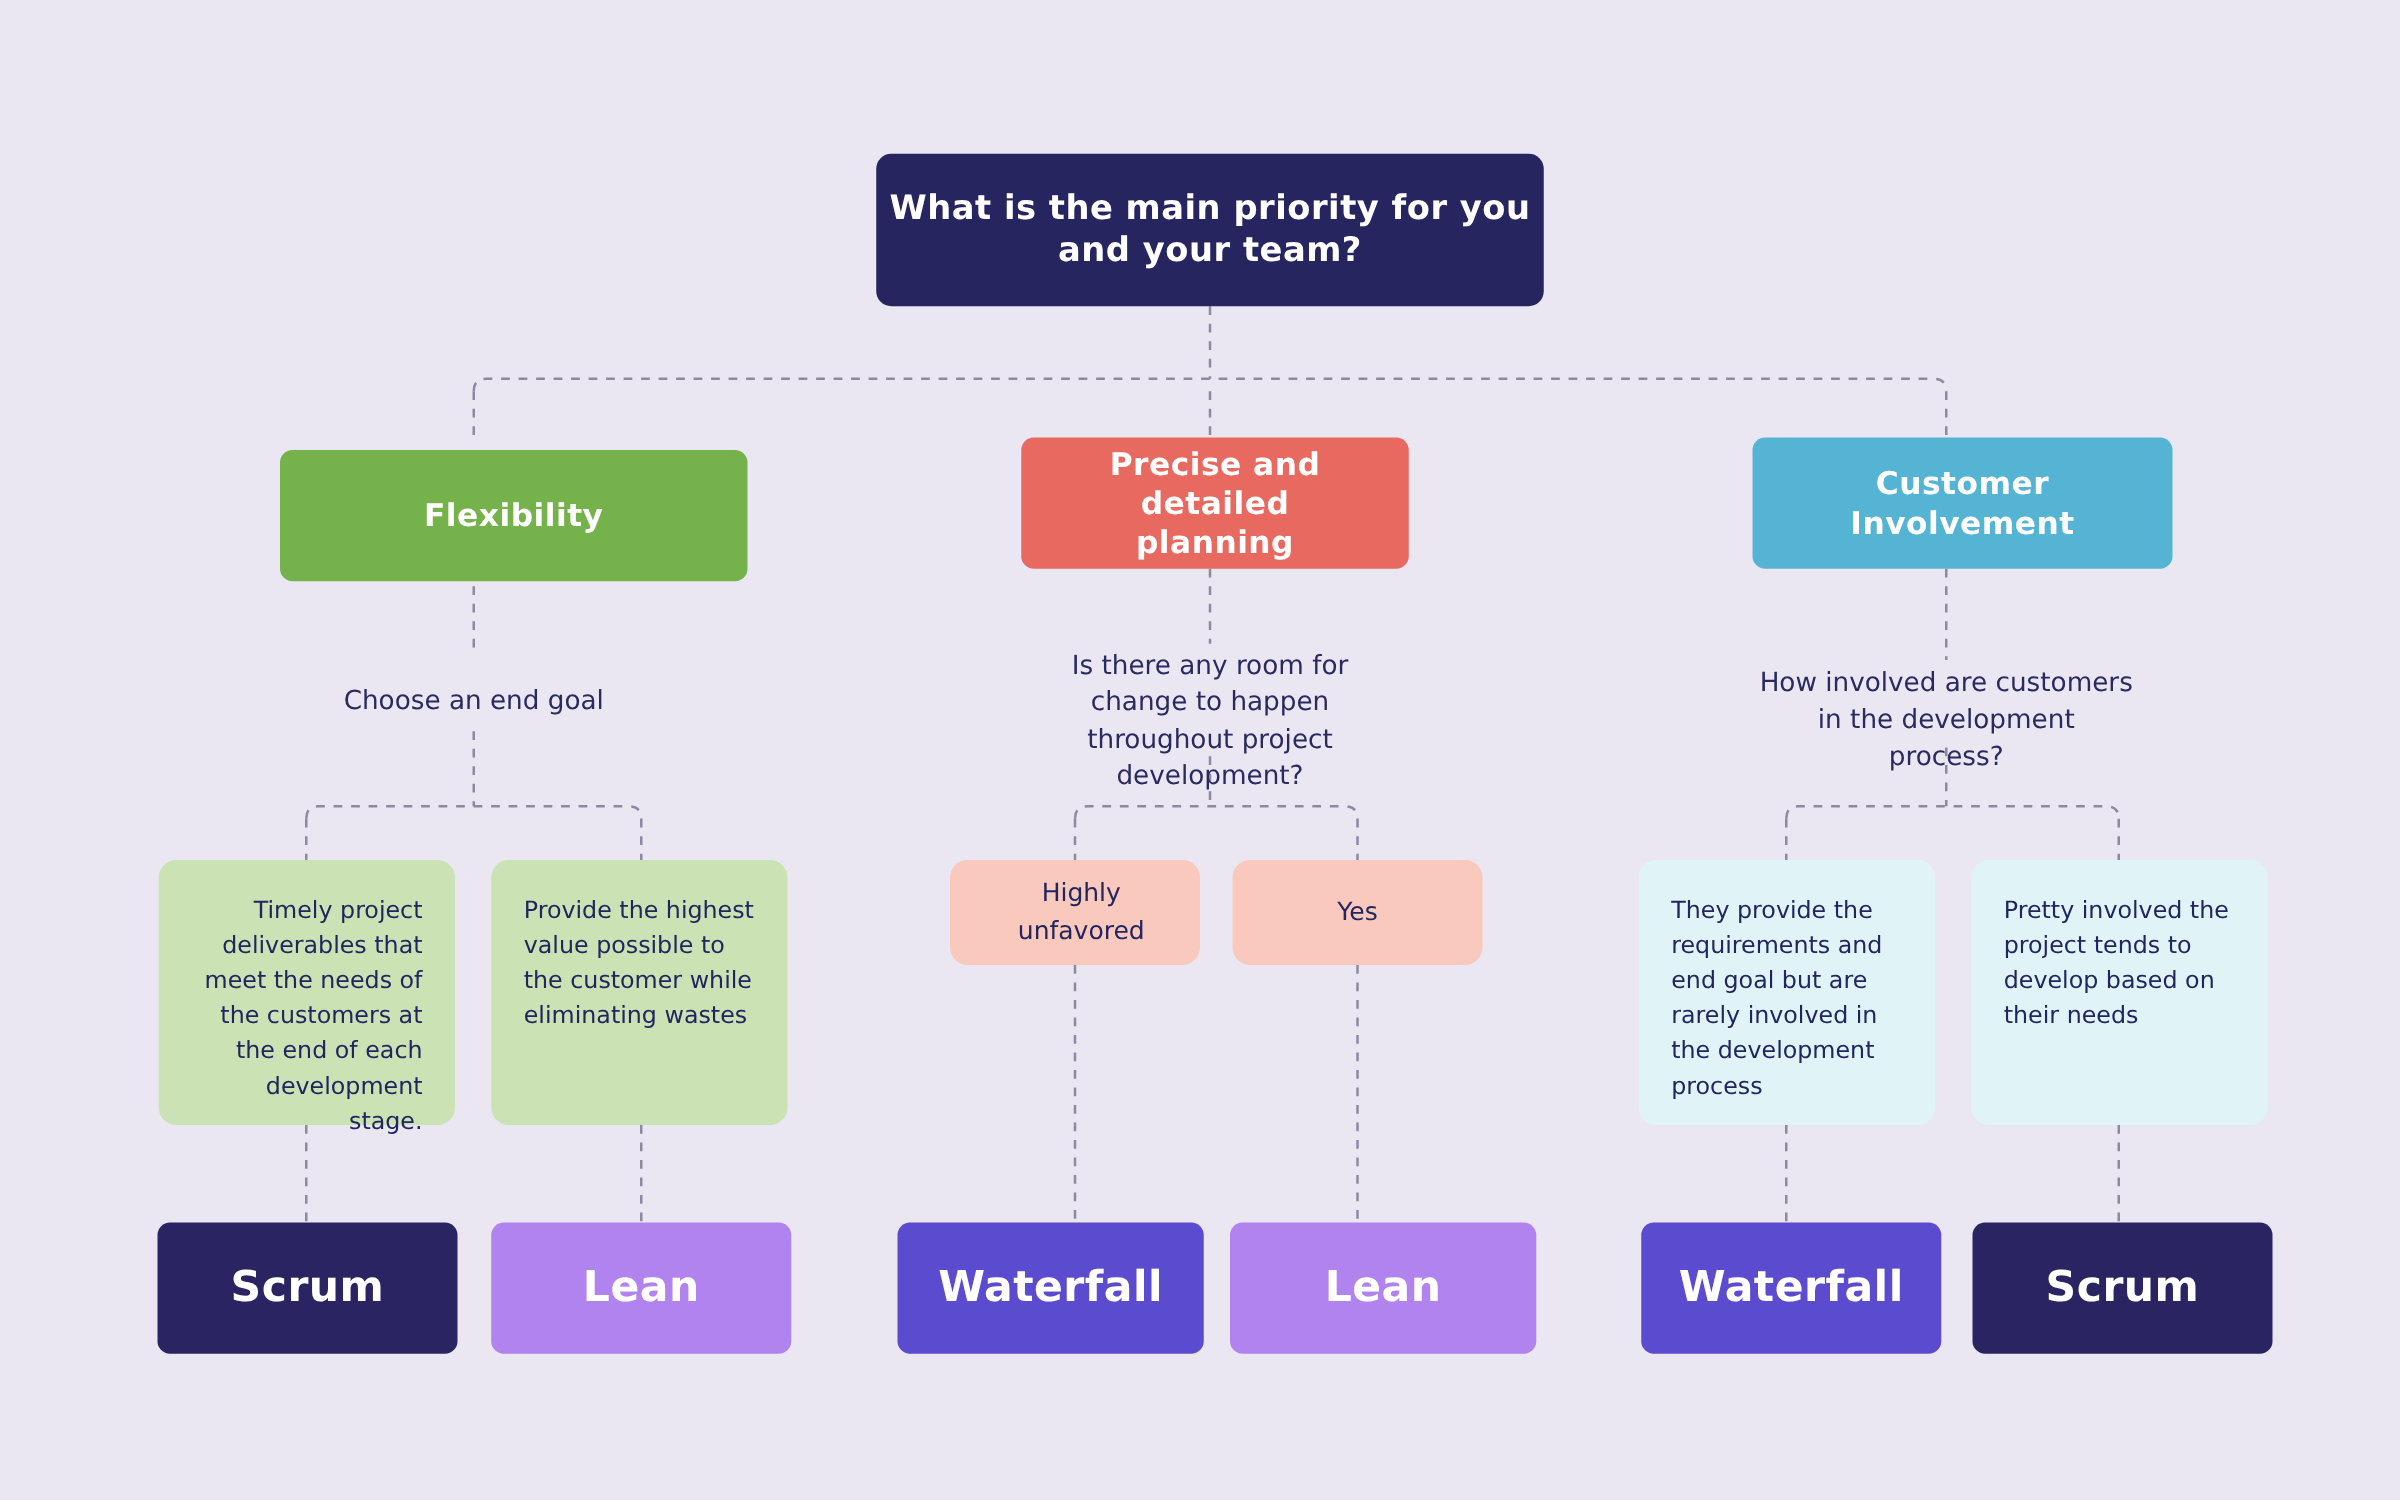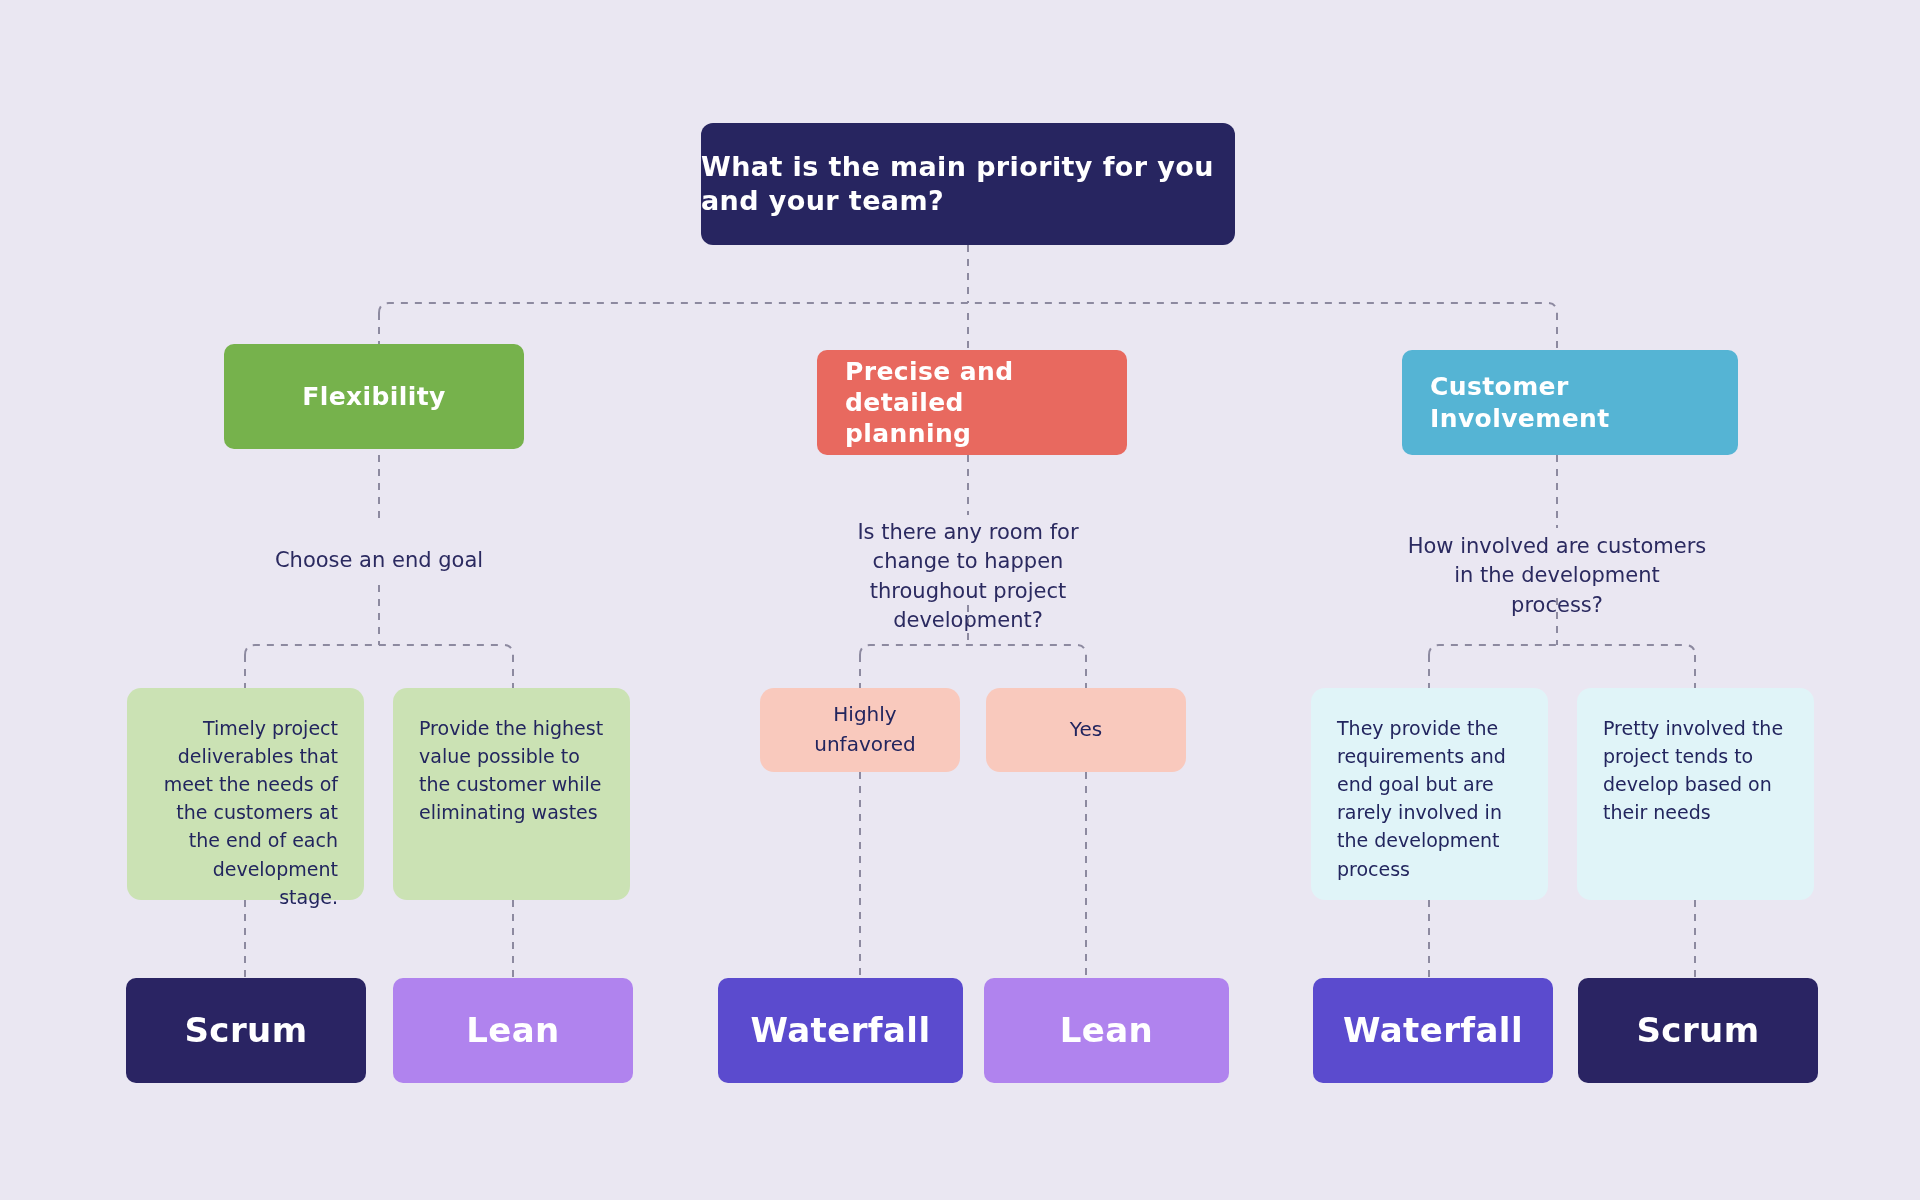--- a/index.html
+++ b/index.html
@@ -33,20 +33,21 @@
     stroke-dasharray: 7 7;
     stroke-linecap: butt;
   }
 
   
   .node {
     position: absolute;
     display: flex;
     align-items: center;
     justify-content: center;
+    text-align: center;
     border-radius: 10px;
   }
 
   
   .node.display {
     font-family: "DejaVu Sans", sans-serif;
     font-weight: 700;
     color: #ffffff;
     letter-spacing: 0.4px;
     line-height: 1.25;
@@ -129,21 +130,21 @@
     <path d="M 1429 655 L 1429 688"></path>
     <path d="M 1695 655 L 1695 688"></path>
     <path d="M 1429 900 L 1429 978"></path>
     <path d="M 1695 900 L 1695 978"></path>
   </svg>
 
   <div class="node display root" style="left:701px; top:123px; width:534px; height:122px; background:#272560;">
     <span>What is the main priority for you and your team?</span>
   </div>
 
-  <div class="node display branch" style="left:224px; top:344px; width:300px; height:105px; background:#76b24c;">
+  <div class="node display branch" style="left:224px; top:360px; width:374px; height:105px; background:#76b24c;">
     <span>Flexibility</span>
   </div>
 
   <div class="node display branch" style="left:817px; top:350px; width:310px; height:105px; background:#e8695f; padding:0 28px;">
     <span>Precise and detailed planning</span>
   </div>
 
   <div class="node display branch" style="left:1402px; top:350px; width:336px; height:105px; background:#55b4d4; padding:0 28px;">
     <span>Customer Involvement</span>
   </div>

